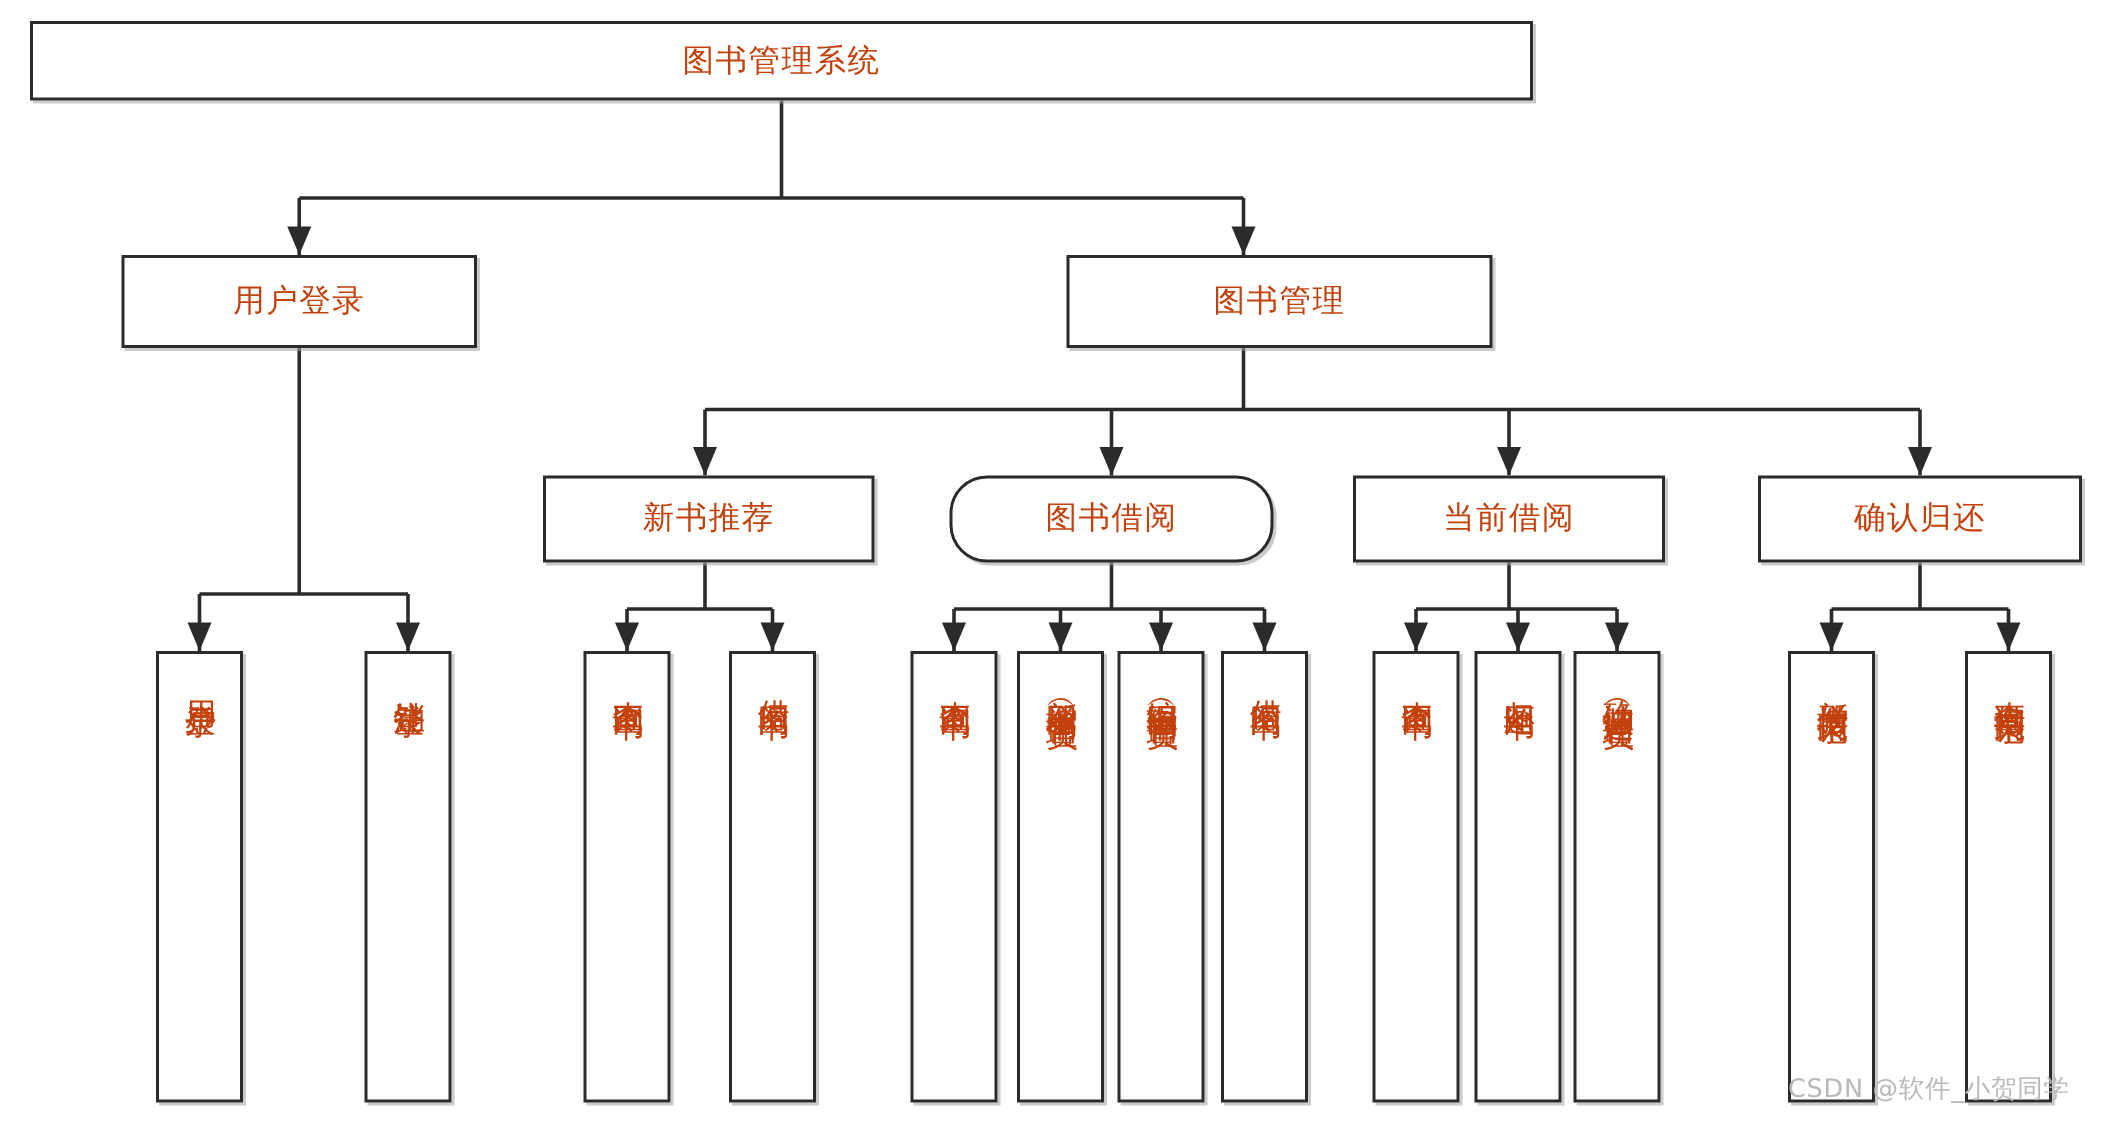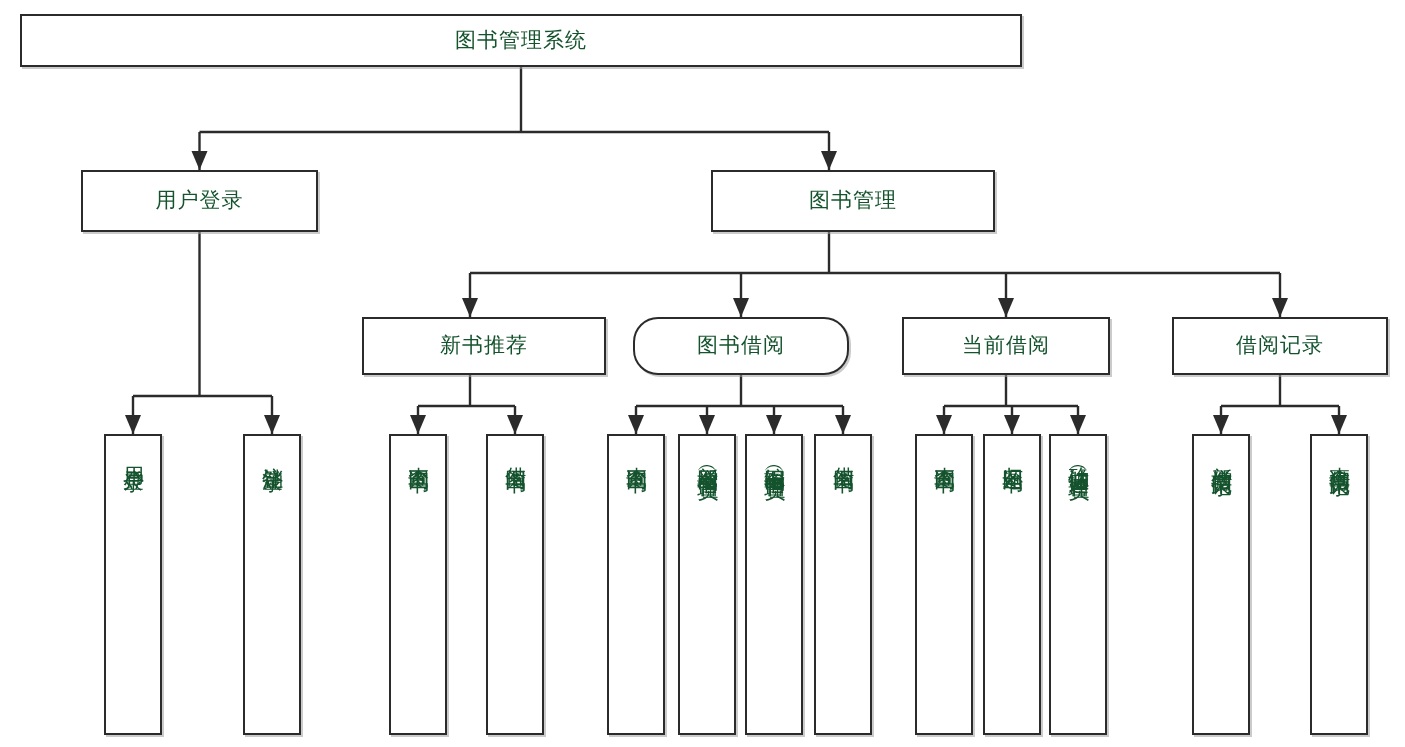--- a/index.html
+++ b/index.html
@@ -26,21 +26,21 @@
   }
   .node {
     position: absolute;
     box-sizing: border-box;
     background: #ffffff;
     border: 2px solid #2b2b2b;
     box-shadow: 2px 2px 0 0 rgba(160,160,160,0.55);
     display: flex;
     align-items: center;
     justify-content: center;
-    color: #14532d;
+    color: #c2410c;
   }
   .node.horiz .node-label {
     font-size: 21px;
     line-height: 1.1;
     letter-spacing: 1px;
     white-space: nowrap;
   }
   .node.vert {
     align-items: flex-start;
     justify-content: center;
@@ -125,31 +125,31 @@
   <div id="nodes">
       <div class="node horiz" id="node-root" style="left: 20px; top: 14px; width: 1002px; height: 53px;">
         <span class="node-label">图书管理系统</span>
       </div>
       <div class="node horiz" id="node-login" style="left: 81px; top: 170px; width: 237px; height: 62px;">
         <span class="node-label">用户登录</span>
       </div>
       <div class="node horiz" id="node-bookmgmt" style="left: 711px; top: 170px; width: 284px; height: 62px;">
         <span class="node-label">图书管理</span>
       </div>
-      <div class="node horiz" id="node-newbook" style="left: 362px; top: 317px; width: 244px; height: 58px;">
+      <div class="node horiz" id="node-newbook" style="left: 362px; top: 317px; width: 221px; height: 58px;">
         <span class="node-label">新书推荐</span>
       </div>
       <div class="node horiz" id="node-borrow" style="left: 633px; top: 317px; width: 216px; height: 58px; border-radius: 25px;">
         <span class="node-label">图书借阅</span>
       </div>
       <div class="node horiz" id="node-current" style="left: 902px; top: 317px; width: 208px; height: 58px;">
         <span class="node-label">当前借阅</span>
       </div>
       <div class="node horiz" id="node-records" style="left: 1172px; top: 317px; width: 216px; height: 58px;">
-        <span class="node-label">借阅记录</span>
+        <span class="node-label">确认归还</span>
       </div>
       <div class="node vert" id="node-leaf-login" style="left: 104px; top: 434px; width: 58px; height: 301px;">
         <span class="node-label">用户登录</span>
       </div>
       <div class="node vert" id="node-leaf-logout" style="left: 243px; top: 434px; width: 58px; height: 301px;">
         <span class="node-label">注销登录</span>
       </div>
       <div class="node vert" id="node-leaf-q1" style="left: 389px; top: 434px; width: 58px; height: 301px;">
         <span class="node-label">查询图书</span>
       </div>
@@ -177,13 +177,14 @@
       <div class="node vert" id="node-leaf-confirm" style="left: 1049px; top: 434px; width: 58px; height: 301px;">
         <span class="node-label">确认归还（管理员）</span>
       </div>
       <div class="node vert" id="node-leaf-addrec" style="left: 1192px; top: 434px; width: 58px; height: 301px;">
         <span class="node-label">新增借阅记录</span>
       </div>
       <div class="node vert" id="node-leaf-qrec" style="left: 1310px; top: 434px; width: 58px; height: 301px;">
         <span class="node-label">查询借阅记录</span>
       </div>
     </div>
+  <div class="watermark" style="left:1192px; top:714px;">CSDN @软件_小贺同学</div>
 </div>
 
 </body></html>

